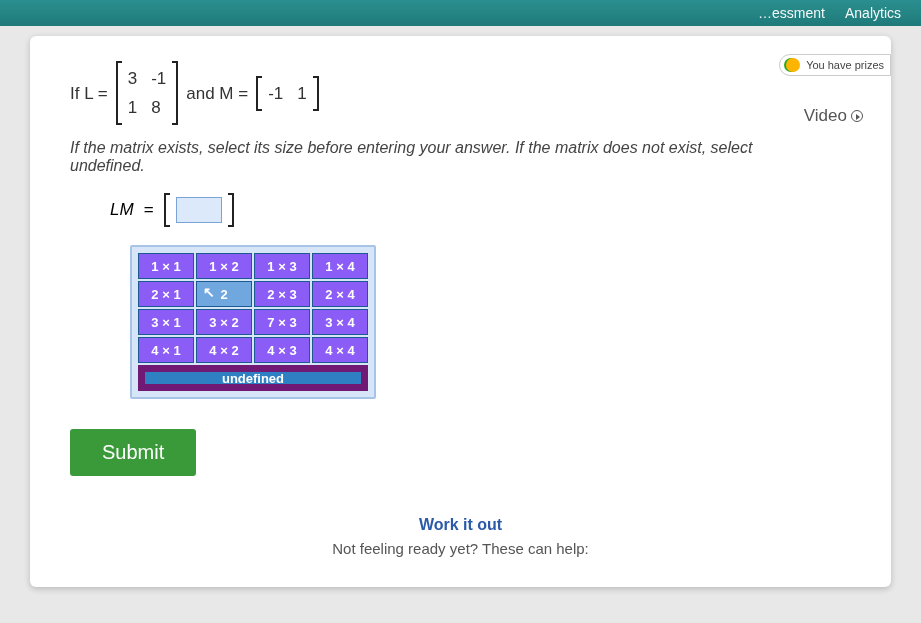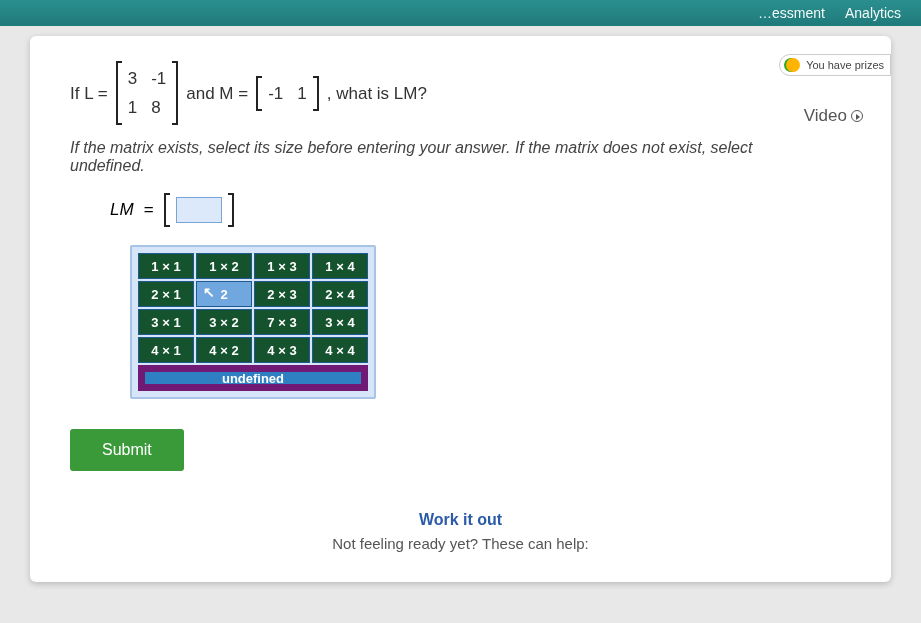--- a/index.html
+++ b/index.html
@@ -137,21 +137,21 @@
     background: #d6e5f7;
     padding: 6px;
     border-radius: 2px;
   }
   .size-grid {
     display: grid;
     grid-template-columns: repeat(4, 56px);
     gap: 2px;
   }
   .size-cell {
-    background: #14532d;
+    background: #8b5cf6;
     color: #fff;
     font-size: 13px;
     font-weight: bold;
     height: 26px;
     display: flex;
     align-items: center;
     justify-content: center;
     border: 1px solid #1e5a92;
     cursor: pointer;
   }
@@ -178,21 +178,21 @@
     justify-content: center;
     border: 7px solid #701a75;
     cursor: pointer;
   }
   .submit-btn {
     margin-top: 30px;
     background: #3a9a3a;
     color: #fff;
     border: none;
     padding: 12px 32px;
-    font-size: 16px;
+    font-size: 20px;
     border-radius: 3px;
     cursor: pointer;
   }
   .work-section {
     text-align: center;
     margin-top: 40px;
   }
   .work-title {
     color: #2a5aa8;
     font-size: 16px;
@@ -238,21 +238,20 @@
       </span>
       <span>and M =</span>
       <span class="bracket-matrix">
         <span class="bracket-left"></span>
         <span class="matrix-body matrix-1x2">
           <span>-1</span>
           <span>1</span>
         </span>
         <span class="bracket-right"></span>
       </span>
-      <span>, what is LM?</span>
     </div>
   </div>
 
   <div class="instruction">If the matrix exists, select its size before entering your answer. If the matrix does not exist, select undefined.</div>
 
   <div class="answer-row">
     <span>LM</span>
     <span class="not-italic">=</span>
     <span class="bracket-matrix">
       <span class="bracket-left"></span>

